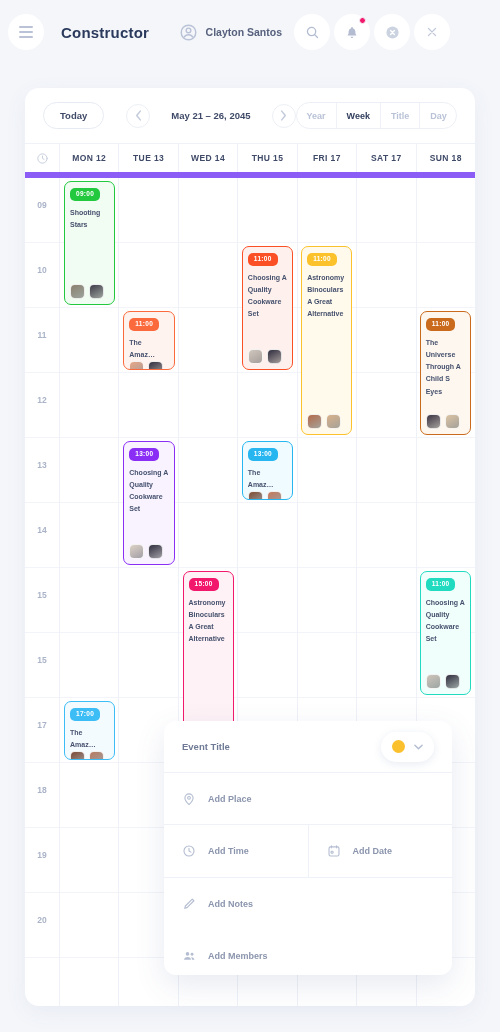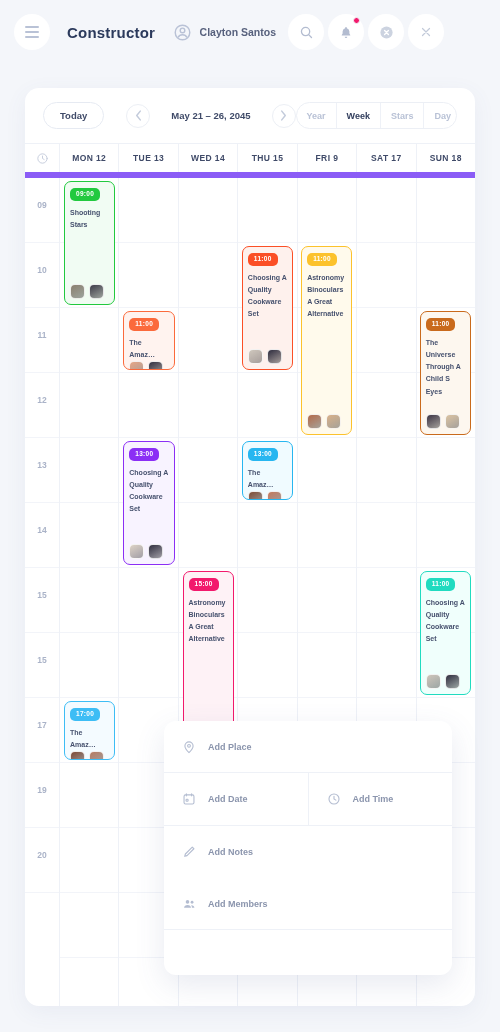--- a/index.html
+++ b/index.html
@@ -7,21 +7,21 @@
     width: 500px; height: 1032px;
     background: #f4f6fa;
     font-family: "Liberation Sans", sans-serif;
     overflow: hidden;
   }
   .app { position: relative; width: 500px; height: 1032px; }
 
   
   .topbar {
     position: absolute; left: 0; top: 0; width: 458px; height: 64px;
-    background: #f4f6fa; display: flex; align-items: center; padding: 0 14px;
+    background: #f4f6fa; display: flex; align-items: center; padding: 0 8px;
   }
   .round-btn {
     width: 36px; height: 36px; border-radius: 50%; background: #ffffff;
     display: flex; align-items: center; justify-content: center;
     border: none; cursor: pointer; flex: 0 0 auto;
   }
   .hamburger { display: flex; flex-direction: column; gap: 3px; }
   .hamburger i { display: block; width: 14px; height: 2px; border-radius: 2px; background: #b9c2d6; }
   .app-title {
     margin-left: 17px; font-size: 15px; font-weight: bold; color: #2b3a5c;
@@ -244,40 +244,40 @@
             <svg width="7" height="11" viewBox="0 0 8 12" fill="none" stroke="#c3cbdb" stroke-width="1.7" stroke-linecap="round" stroke-linejoin="round">
                 <path d="M2 1l4 5-4 5"></path>
               </svg>
           </span>
         </div>
       </div>
 
       <div class="view-switch" id="view-switch">
           <div class="view-opt">Year</div>
           <div class="view-opt active">Week</div>
-          <div class="view-opt">Stars</div>
+          <div class="view-opt">Title</div>
           <div class="view-opt">Day</div>
         </div>
     </div>
 
     <div class="day-head">
       <div class="dh-time">
         <span>
           <svg width="13" height="13" viewBox="0 0 24 24" fill="none" stroke="#c5cddc" stroke-width="1.8" stroke-linecap="round">
             <circle cx="12" cy="12" r="8.6"></circle>
               <path d="M12 7.4V12l3 1.8"></path>
           </svg>
         </span>
       </div>
       <div id="day-heads" style="display:flex;flex:1 1 0">
           <div class="dh-cell">MON 12</div>
           <div class="dh-cell">TUE 13</div>
           <div class="dh-cell">WED 14</div>
           <div class="dh-cell">THU 15</div>
-          <div class="dh-cell">FRI 9</div>
+          <div class="dh-cell">FRI 17</div>
           <div class="dh-cell">SAT 17</div>
           <div class="dh-cell">SUN 18</div>
         </div>
     </div>
 
     <div class="grid-body">
       <div class="grid-bg">
         <div class="time-col" id="time-col">
             <div class="hr">
               <span>09</span>
@@ -298,20 +298,23 @@
               <span>14</span>
             </div>
             <div class="hr">
               <span>15</span>
             </div>
             <div class="hr">
               <span>15</span>
             </div>
             <div class="hr">
               <span>17</span>
+            </div>
+            <div class="hr">
+              <span>18</span>
             </div>
             <div class="hr">
               <span>19</span>
             </div>
             <div class="hr">
               <span>20</span>
             </div>
           </div>
         <div id="day-cols" style="display:flex;flex:1 1 0">
             <div class="day-col">
@@ -489,50 +492,61 @@
             <div class="ev-avatars">
               <span class="av" style="background: linear-gradient(150deg, rgb(124, 71, 51), rgba(0, 0, 0, 0.35));"></span>
               <span class="av" style="background: linear-gradient(150deg, rgb(183, 121, 95), rgba(0, 0, 0, 0.35));"></span>
             </div>
           </div>
         </div>
     </div>
   </div>
 
   <div class="panel">
+    <div class="panel-row">
+      <span class="panel-title">Event Title</span>
+      <div class="color-select">
+        <span class="swatch" id="swatch" style="background: rgb(251, 192, 45);"></span>
+        <span>
+          <svg width="9" height="6" viewBox="0 0 10 6" fill="none" stroke="#b4bdd1" stroke-width="1.6" stroke-linecap="round" stroke-linejoin="round">
+              <path d="M1 1l4 4 4-4"></path>
+            </svg>
+        </span>
+      </div>
+    </div>
 
     <div class="panel-row">
       <span class="pi">
         <svg width="14" height="14" viewBox="0 0 24 24" fill="none" stroke="#b4bdd1" stroke-width="1.9">
           <path d="M12 21.5s7-6.2 7-11.2a7 7 0 10-14 0c0 5 7 11.2 7 11.2z"></path>
             <circle cx="12" cy="10" r="2.4"></circle>
         </svg>
       </span>
       <span class="panel-label">Add Place</span>
     </div>
 
     <div class="split">
       <div class="half">
         <span class="pi">
           <svg width="14" height="14" viewBox="0 0 24 24" fill="none" stroke="#b4bdd1" stroke-width="1.9" stroke-linecap="round">
+            <circle cx="12" cy="12" r="8.6"></circle>
+              <path d="M12 7.2V12l3.2 1.9"></path>
+          </svg>
+        </span>
+        <span class="panel-label">Add Time</span>
+      </div>
+      <div class="half">
+        <span class="pi">
+          <svg width="14" height="14" viewBox="0 0 24 24" fill="none" stroke="#b4bdd1" stroke-width="1.9" stroke-linecap="round">
             <rect x="3.5" y="5" width="17" height="15.5" rx="2.5"></rect>
               <path d="M7.5 3v3.6M16.5 3v3.6"></path>
               <rect x="7" y="12.5" width="3.4" height="3.4" rx="1"></rect>
           </svg>
         </span>
         <span class="panel-label">Add Date</span>
-      </div>
-      <div class="half">
-        <span class="pi">
-          <svg width="14" height="14" viewBox="0 0 24 24" fill="none" stroke="#b4bdd1" stroke-width="1.9" stroke-linecap="round">
-            <circle cx="12" cy="12" r="8.6"></circle>
-              <path d="M12 7.2V12l3.2 1.9"></path>
-          </svg>
-        </span>
-        <span class="panel-label">Add Time</span>
       </div>
     </div>
 
     <div class="panel-row last">
       <span class="pi">
         <svg width="14" height="14" viewBox="0 0 24 24" fill="none" stroke="#b4bdd1" stroke-width="1.9" stroke-linecap="round" stroke-linejoin="round">
           <path d="M17.6 3.6l2.8 2.8L8.6 18.2l-4 1.2 1.2-4z"></path>
         </svg>
       </span>
       <span class="panel-label">Add Notes</span>

